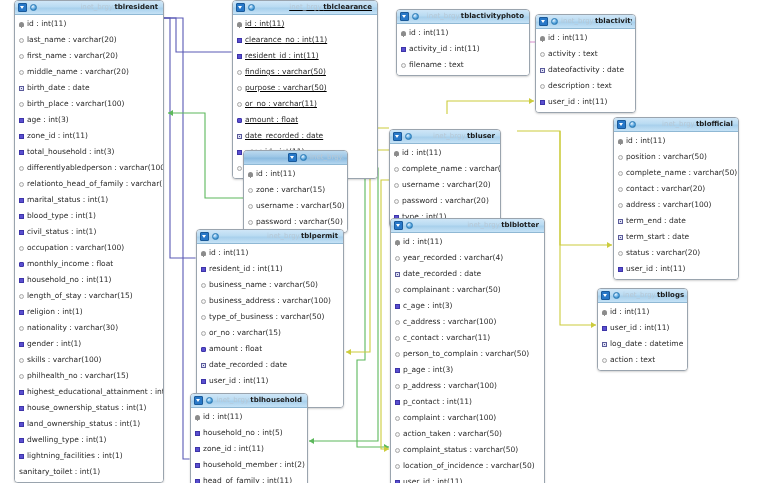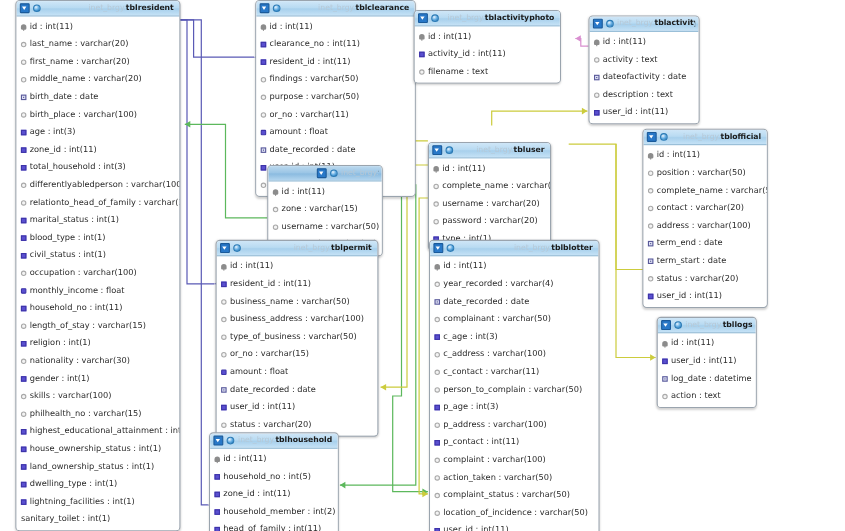--- a/index.html
+++ b/index.html
@@ -266,21 +266,21 @@
         </div>
         <div class="fld">
           <span class="fi num"></span>
           <span class="fname">lightning_facilities : int(1)</span>
         </div>
         <div class="fld">
           <span class="fname">sanitary_toilet : int(1)</span>
         </div>
       </div>
     </div>
-    <div class="tbl" style="left: 232px; top: 0px; width: 146px;">
+    <div class="tbl" style="left: 232px; top: 0px; width: 146px; text-decoration: underline;">
       <div class="tbl-head">
         <span class="hd-arrow"></span>
         <span class="hd-dot"></span>
         <span class="hd-title"><span class="hd-schema">inet_brgy.</span><span class="hd-name">tblclearance</span></span>
       </div>
       <div class="tbl-body">
         <div class="fld">
           <span class="fi pk"></span>
           <span class="fname">id : int(11)</span>
         </div>
@@ -315,21 +315,21 @@
         <div class="fld">
           <span class="fi num"></span>
           <span class="fname">user_id : int(11)</span>
         </div>
         <div class="fld">
           <span class="fi txt"></span>
           <span class="fname">status : varchar(15)</span>
         </div>
       </div>
     </div>
-    <div class="tbl" style="left: 376px; top: 9px; width: 134px;">
+    <div class="tbl" style="left: 396px; top: 9px; width: 134px;">
       <div class="tbl-head">
         <span class="hd-arrow"></span>
         <span class="hd-dot"></span>
         <span class="hd-title"><span class="hd-schema">inet_brgy.</span><span class="hd-name">tblactivityphoto</span></span>
       </div>
       <div class="tbl-body">
         <div class="fld">
           <span class="fi pk"></span>
           <span class="fname">id : int(11)</span>
         </div>
@@ -394,21 +394,21 @@
         <div class="fld">
           <span class="fi txt"></span>
           <span class="fname">password : varchar(20)</span>
         </div>
         <div class="fld">
           <span class="fi num"></span>
           <span class="fname">type : int(1)</span>
         </div>
       </div>
     </div>
-    <div class="tbl" style="left: 584px; top: 117px; width: 114px;">
+    <div class="tbl" style="left: 613px; top: 117px; width: 126px;">
       <div class="tbl-head">
         <span class="hd-arrow"></span>
         <span class="hd-dot"></span>
         <span class="hd-title"><span class="hd-schema">inet_brgy.</span><span class="hd-name">tblofficial</span></span>
       </div>
       <div class="tbl-body">
         <div class="fld">
           <span class="fi pk"></span>
           <span class="fname">id : int(11)</span>
         </div>
@@ -464,21 +464,21 @@
         <div class="fld">
           <span class="fi txt"></span>
           <span class="fname">username : varchar(50)</span>
         </div>
         <div class="fld">
           <span class="fi txt"></span>
           <span class="fname">password : varchar(50)</span>
         </div>
       </div>
     </div>
-    <div class="tbl" style="left: 196px; top: 218px; width: 148px;">
+    <div class="tbl" style="left: 196px; top: 229px; width: 148px;">
       <div class="tbl-head">
         <span class="hd-arrow"></span>
         <span class="hd-dot"></span>
         <span class="hd-title"><span class="hd-schema">inet_brgy.</span><span class="hd-name">tblpermit</span></span>
       </div>
       <div class="tbl-body">
         <div class="fld">
           <span class="fi pk"></span>
           <span class="fname">id : int(11)</span>
         </div>

